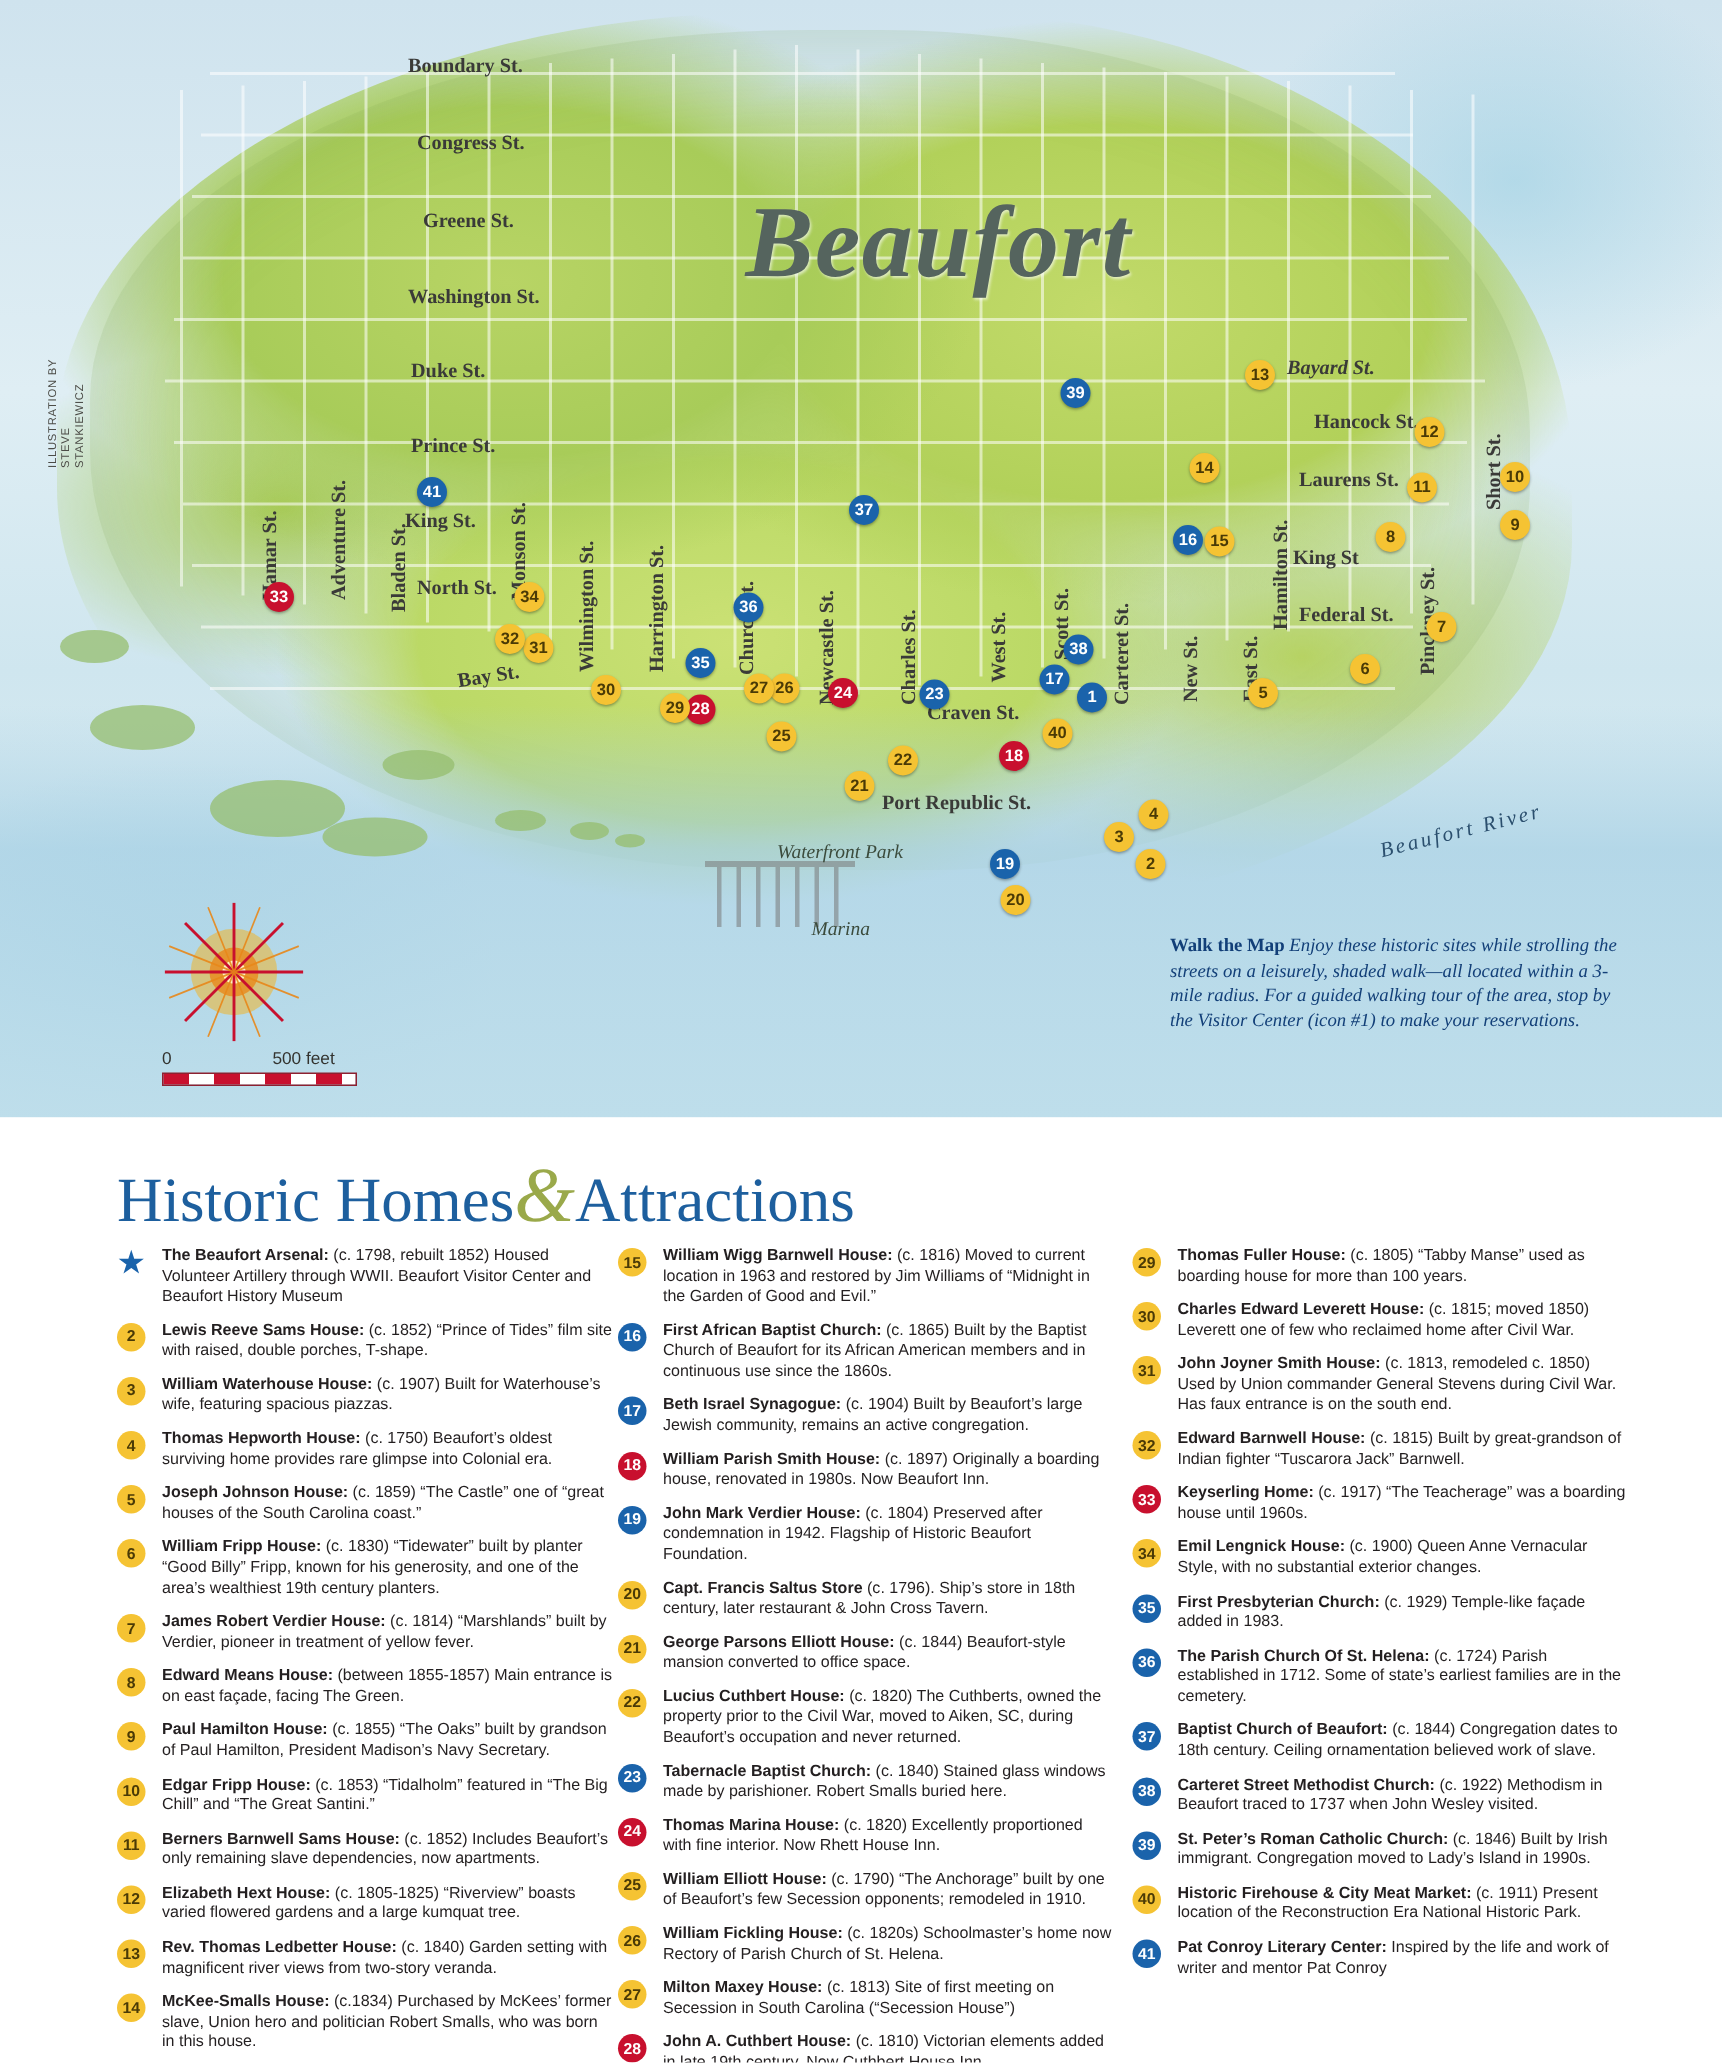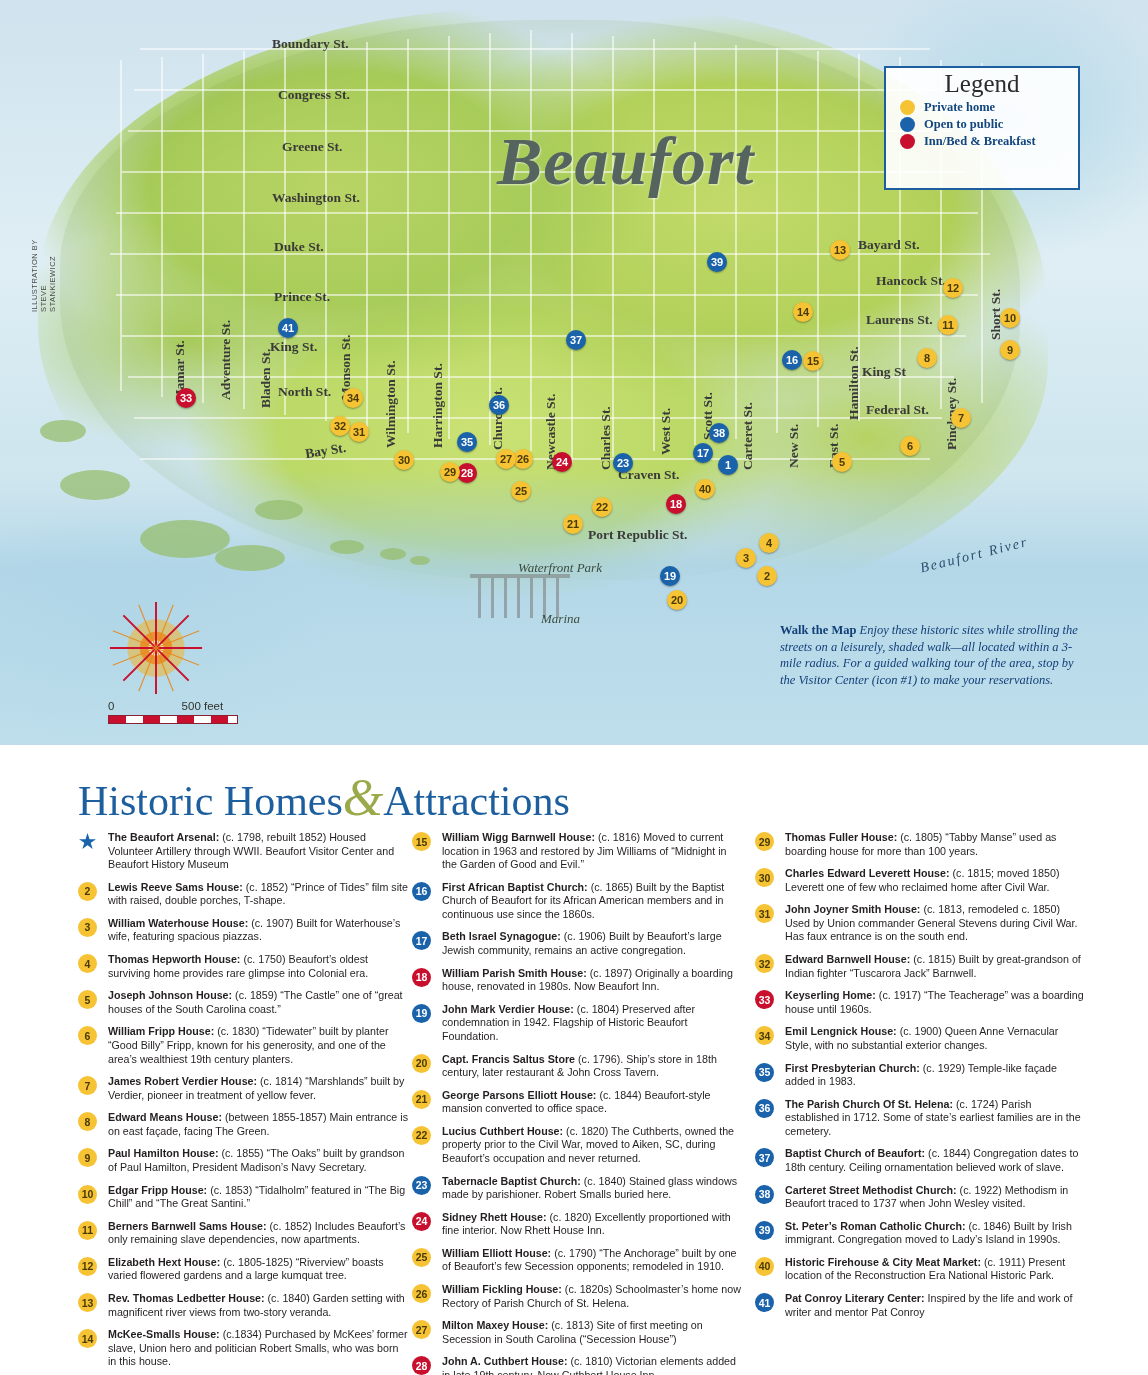--- a/index.html
+++ b/index.html
@@ -219,21 +219,21 @@
       <div class="street-label" style="left: 278px; top: 87px;">Congress St.</div>
       <div class="street-label" style="left: 282px; top: 139px;">Greene St.</div>
       <div class="street-label" style="left: 272px; top: 190px;">Washington St.</div>
       <div class="street-label" style="left: 274px; top: 239px;">Duke St.</div>
       <div class="street-label" style="left: 274px; top: 289px;">Prince St.</div>
       <div class="street-label" style="left: 270px; top: 339px;">King St.</div>
       <div class="street-label" style="left: 278px; top: 384px;">North St.</div>
       <div class="street-label" style="left: 305px; top: 443px; transform: rotate(-9deg);">Bay St.</div>
       <div class="street-label" style="left: 618px; top: 467px;">Craven St.</div>
       <div class="street-label" style="left: 588px; top: 527px;">Port Republic St.</div>
-      <div class="street-label" style="left: 858px; top: 237px;">Bayard St.</div>
+      <div class="street-label" style="left: 858px; top: 237px; font-style: italic;">Bayard St.</div>
       <div class="street-label" style="left: 862px; top: 273px; margin-left: 14px;">Hancock St.</div>
       <div class="street-label" style="left: 866px; top: 312px;">Laurens St.</div>
       <div class="street-label" style="left: 862px; top: 364px;">King St</div>
       <div class="street-label" style="left: 866px; top: 402px;">Federal St.</div>
       <div class="street-label vert" style="left: 172px; top: 400px;">Hamar St.</div>
       <div class="street-label vert" style="left: 218px; top: 400px;">Adventure St.</div>
       <div class="street-label vert" style="left: 258px; top: 408px;">Bladen St.</div>
       <div class="street-label vert" style="left: 338px; top: 400px;">Monson St.</div>
       <div class="street-label vert" style="left: 383px; top: 448px;">Wilmington St.</div>
       <div class="street-label vert" style="left: 430px; top: 448px;">Harrington St.</div>
@@ -249,35 +249,20 @@
       <div class="street-label vert" style="left: 944px; top: 450px;">Pinckney St.</div>
       <div class="street-label vert" style="left: 988px; top: 340px;">Short St.</div>
     </div>
 
   <div id="illus-credit">ILLUSTRATION BY STEVE STANKIEWICZ</div>
 
   <div id="waterfront-label">Waterfront Park</div>
   <div id="marina-label">Marina</div>
   <div id="river-label">Beaufort River</div>
 
-  <div id="legend">
-    <div class="ttl">Legend</div>
-    <div class="row">
-      <span class="dot" style="background:#f5c333"></span>
-      <span class="txt">Private home</span>
-    </div>
-    <div class="row">
-      <span class="dot" style="background:#1a63ab"></span>
-      <span class="txt">Open to public</span>
-    </div>
-    <div class="row">
-      <span class="dot" style="background:#c8102e"></span>
-      <span class="txt">Inn/Bed &amp; Breakfast</span>
-    </div>
-  </div>
 
   <div id="pins">
       <div class="pin blue" style="left: 718px; top: 455px;">1</div>
       <div class="pin yellow" style="left: 757px; top: 566px;">2</div>
       <div class="pin yellow" style="left: 736px; top: 548px;">3</div>
       <div class="pin yellow" style="left: 759px; top: 533px;">4</div>
       <div class="pin yellow" style="left: 832px; top: 452px;">5</div>
       <div class="pin yellow" style="left: 900px; top: 436px;">6</div>
       <div class="pin yellow" style="left: 951px; top: 408px;">7</div>
       <div class="pin yellow" style="left: 917px; top: 348px;">8</div>
@@ -412,21 +397,21 @@
       <div class="entry">
         <span class="num yellow">15</span>
         <div class="txt"><b>William Wigg Barnwell House: </b><span>(c. 1816) Moved to current location in 1963 and restored by Jim Williams of “Midnight in the Garden of Good and Evil.”</span></div>
       </div>
       <div class="entry">
         <span class="num blue">16</span>
         <div class="txt"><b>First African Baptist Church: </b><span>(c. 1865) Built by the Baptist Church of Beaufort for its African American members and in continuous use since the 1860s.</span></div>
       </div>
       <div class="entry">
         <span class="num blue">17</span>
-        <div class="txt"><b>Beth Israel Synagogue: </b><span>(c. 1906) Built by Beaufort’s large Jewish community, remains an active congregation.</span></div>
+        <div class="txt"><b>Beth Israel Synagogue: </b><span>(c. 1904) Built by Beaufort’s large Jewish community, remains an active congregation.</span></div>
       </div>
       <div class="entry">
         <span class="num red">18</span>
         <div class="txt"><b>William Parish Smith House: </b><span>(c. 1897) Originally a boarding house, renovated in 1980s. Now Beaufort Inn.</span></div>
       </div>
       <div class="entry">
         <span class="num blue">19</span>
         <div class="txt"><b>John Mark Verdier House: </b><span>(c. 1804) Preserved after condemnation in 1942. Flagship of Historic Beaufort Foundation.</span></div>
       </div>
       <div class="entry">
@@ -440,21 +425,21 @@
       <div class="entry">
         <span class="num yellow">22</span>
         <div class="txt"><b>Lucius Cuthbert House: </b><span>(c. 1820) The Cuthberts, owned the property prior to the Civil War, moved to Aiken, SC, during Beaufort’s occupation and never returned.</span></div>
       </div>
       <div class="entry">
         <span class="num blue">23</span>
         <div class="txt"><b>Tabernacle Baptist Church: </b><span>(c. 1840) Stained glass windows made by parishioner. Robert Smalls buried here.</span></div>
       </div>
       <div class="entry">
         <span class="num red">24</span>
-        <div class="txt"><b>Sidney Rhett House: </b><span>(c. 1820) Excellently proportioned with fine interior. Now Rhett House Inn.</span></div>
+        <div class="txt"><b>Thomas Marina House: </b><span>(c. 1820) Excellently proportioned with fine interior. Now Rhett House Inn.</span></div>
       </div>
       <div class="entry">
         <span class="num yellow">25</span>
         <div class="txt"><b>William Elliott House: </b><span>(c. 1790) “The Anchorage” built by one of Beaufort’s few Secession opponents; remodeled in 1910.</span></div>
       </div>
       <div class="entry">
         <span class="num yellow">26</span>
         <div class="txt"><b>William Fickling House: </b><span>(c. 1820s) Schoolmaster’s home now Rectory of Parish Church of St. Helena.</span></div>
       </div>
       <div class="entry">

